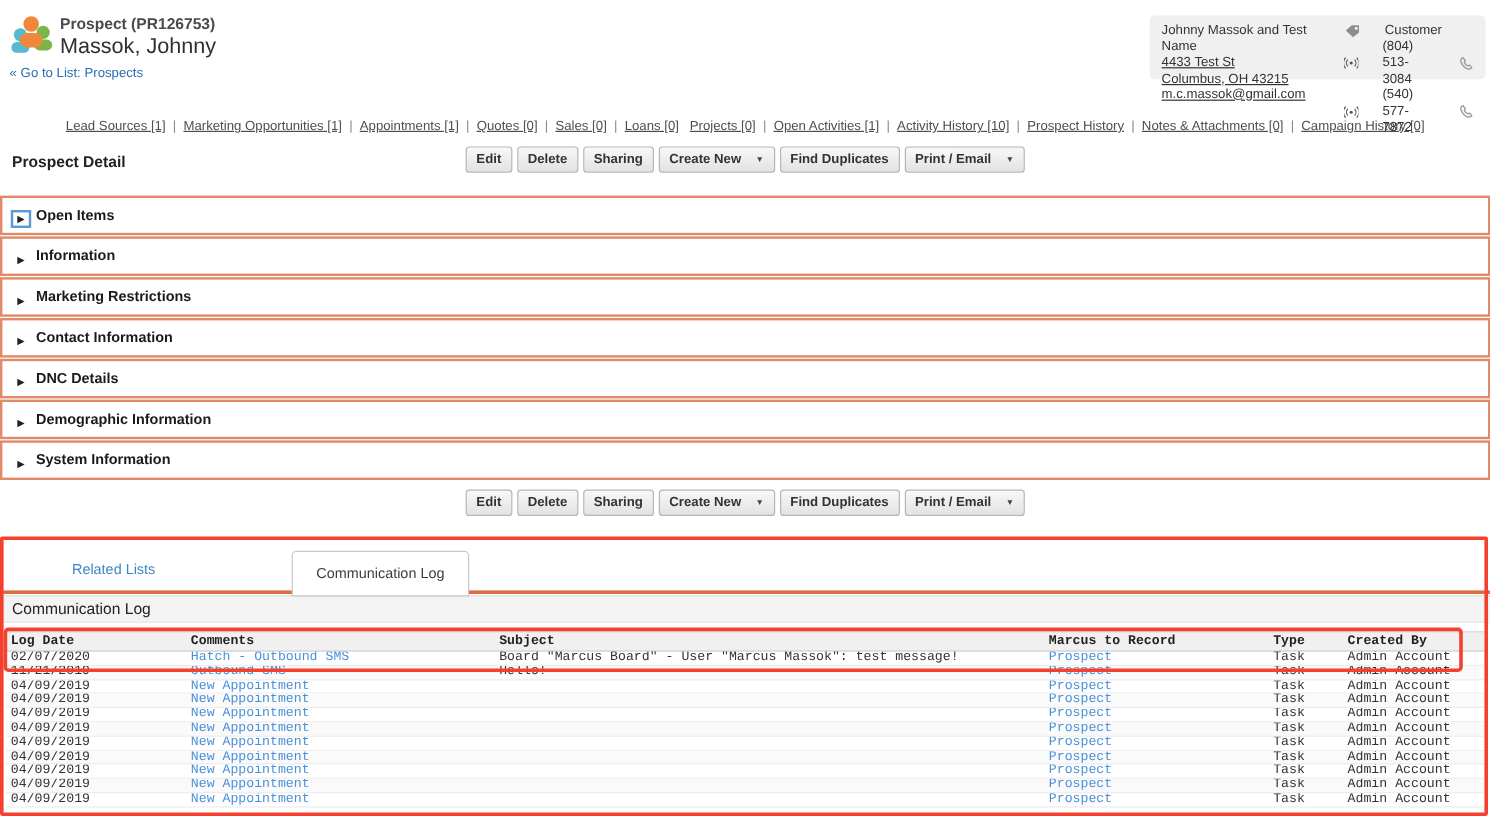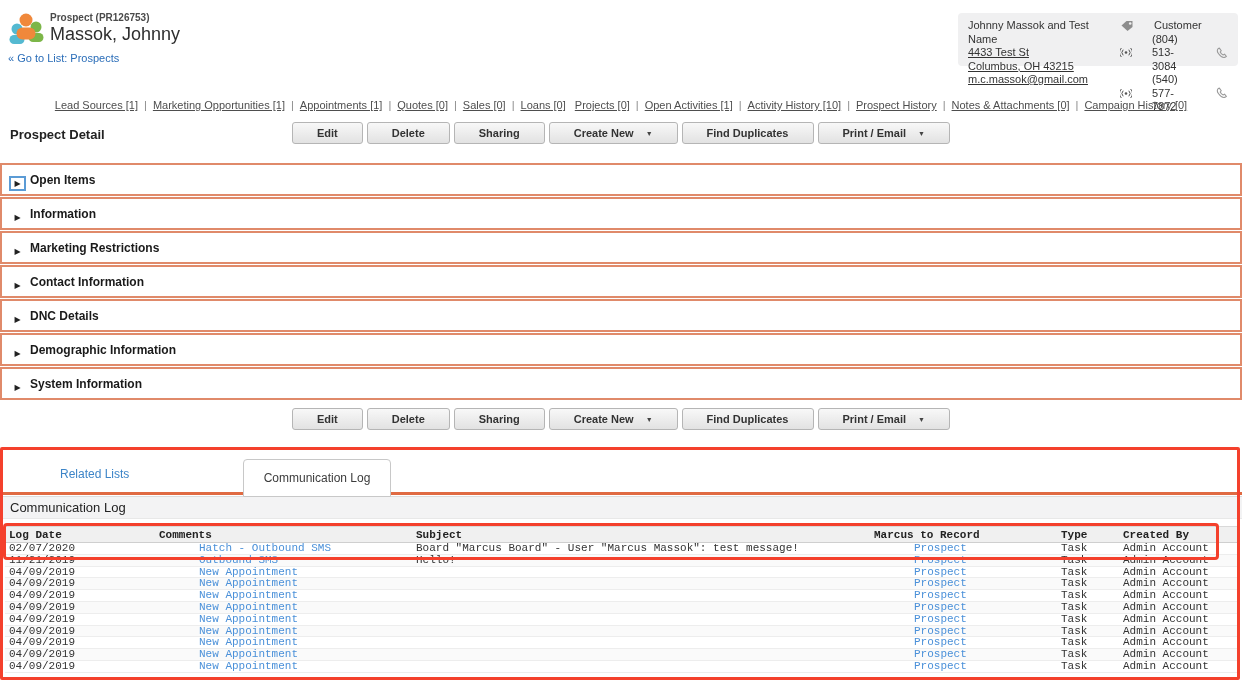--- a/index.html
+++ b/index.html
@@ -5,21 +5,21 @@
   * { margin:0; padding:0; box-sizing:border-box; }
   html,body { background:#fff; }
   body { font-family:"Liberation Sans","DejaVu Sans",sans-serif; color:#333; }
   .page { position:relative; width:1242px; height:694px; background:#fff; overflow:hidden; }
 
   
   .hdr-left { position:absolute; top:12px; left:8px; }
   .hdr-title-row { display:flex; align-items:flex-start; }
   .prospect-icon { width:38px; height:34px; display:inline-block; }
   .hdr-titles { margin-left:4px; }
-  .record-type { font-size:10px; font-weight:bold; color:#4a4a4a; }
+  .record-type { font-size:13px; font-weight:bold; color:#4a4a4a; }
   .record-name { font-size:18px; color:#2f2f2f; margin-top:1px; }
   .back-link { display:block; margin-top:6px; font-size:11px; color:#2a6db8; text-decoration:none; cursor:pointer; }
 
   .contact-card { position:absolute; left:958px; top:13px; width:280px; height:53px;
     background:#f0f0f1; border-radius:4px; padding:6px 10px; display:flex; font-size:11px; line-height:13.5px; }
   .card-col.left { width:152px; }
   .card-col.right { flex:1; }
   .card-name { color:#333; }
   .card-link { display:block; color:#333; text-decoration:underline; cursor:pointer; }
   .status-row, .phone-row { display:flex; align-items:center; gap:20px; }
@@ -31,21 +31,21 @@
   .related-nav { position:absolute; top:99px; left:0; right:0; text-align:center; font-size:11px; color:#666; white-space:nowrap; }
   .nav-link { color:#4e4e4e; text-decoration:underline; cursor:pointer; }
   .nav-sep { color:#888; margin:0 6px; }
   .nav-gap { display:inline-block; width:9px; }
 
   
   .detail-title { position:absolute; top:127px; left:10px; font-size:13px; font-weight:bold; color:#222; }
   .btn-row { position:absolute; left:0; right:0; text-align:center; }
   .btn-row.top { top:122px; }
   .btn-row.bottom { top:408px; }
-  .btn { display:inline-block; margin:0 2px; padding:4px 24px; font-size:11px; font-weight:bold; color:#333;
+  .btn { display:inline-block; margin:0 2px; padding:4px 8px; font-size:11px; font-weight:bold; color:#333;
     background:linear-gradient(#f8f8f8,#e2e2e2); border:1px solid #b5b5b5; border-radius:3px; cursor:pointer; }
   .btn .caret { font-size:7px; color:#444; margin-left:12px; vertical-align:1px; }
 
   
   .sections { position:absolute; top:163px; left:0; right:0; }
   .section { height:33px; border:2px solid #e08a6a; margin-bottom:1px; padding:5px 0 0 7px; background:#fff; cursor:pointer; }
   .tri-box { display:inline-flex; width:17px; height:15px; align-items:center; justify-content:center; vertical-align:-2px; }
   .tri-box.focused { border:2px solid #5b9bd5; }
   .tri { font-size:8px; color:#222; }
   .section-label { font-size:12px; font-weight:bold; color:#1a1a1a; margin-left:4px; }
@@ -66,21 +66,21 @@
     border-top:1px solid #dcdcdc; border-bottom:1px solid #e8e8e8; line-height:21px; padding-left:10px;
     font-size:13px; color:#222; }
 
   .log-table { position:absolute; top:79px; left:5px; right:5px;font-family:Liberation Mono, monospace; }
   .lrow { display:grid; grid-template-columns:150px 257px 458px 187px 62px auto; }
   .thead { background:#f0f0f0; border-top:1px solid #d9d9d9; border-bottom:1px solid #cfcfcf; height:17px; }
   .th { font-size:11px; font-weight:bold; color:#222; padding:2px 0 0 4px; overflow:hidden; white-space:nowrap; }
   .log-row { height:11.8px; line-height:11.8px; font-size:11px; border-bottom:1px solid #ededed; overflow:hidden; }
   .log-row.alt { background:#fafafa; }
   .td { padding-left:4px; overflow:hidden; white-space:nowrap; color:#333; }
-  .td a { color:#4a90d9; text-decoration:none; cursor:pointer;margin-left:40px; }
+  .td a { color:#4a90d9; text-decoration:none; cursor:pointer; }
 </style>
 </head>
 <body>
 
 <div class="page">
 
   <div class="hdr-left">
     <div class="hdr-title-row">
       <span class="prospect-icon">
         <svg width="38" height="34" viewBox="0 0 38 34">

